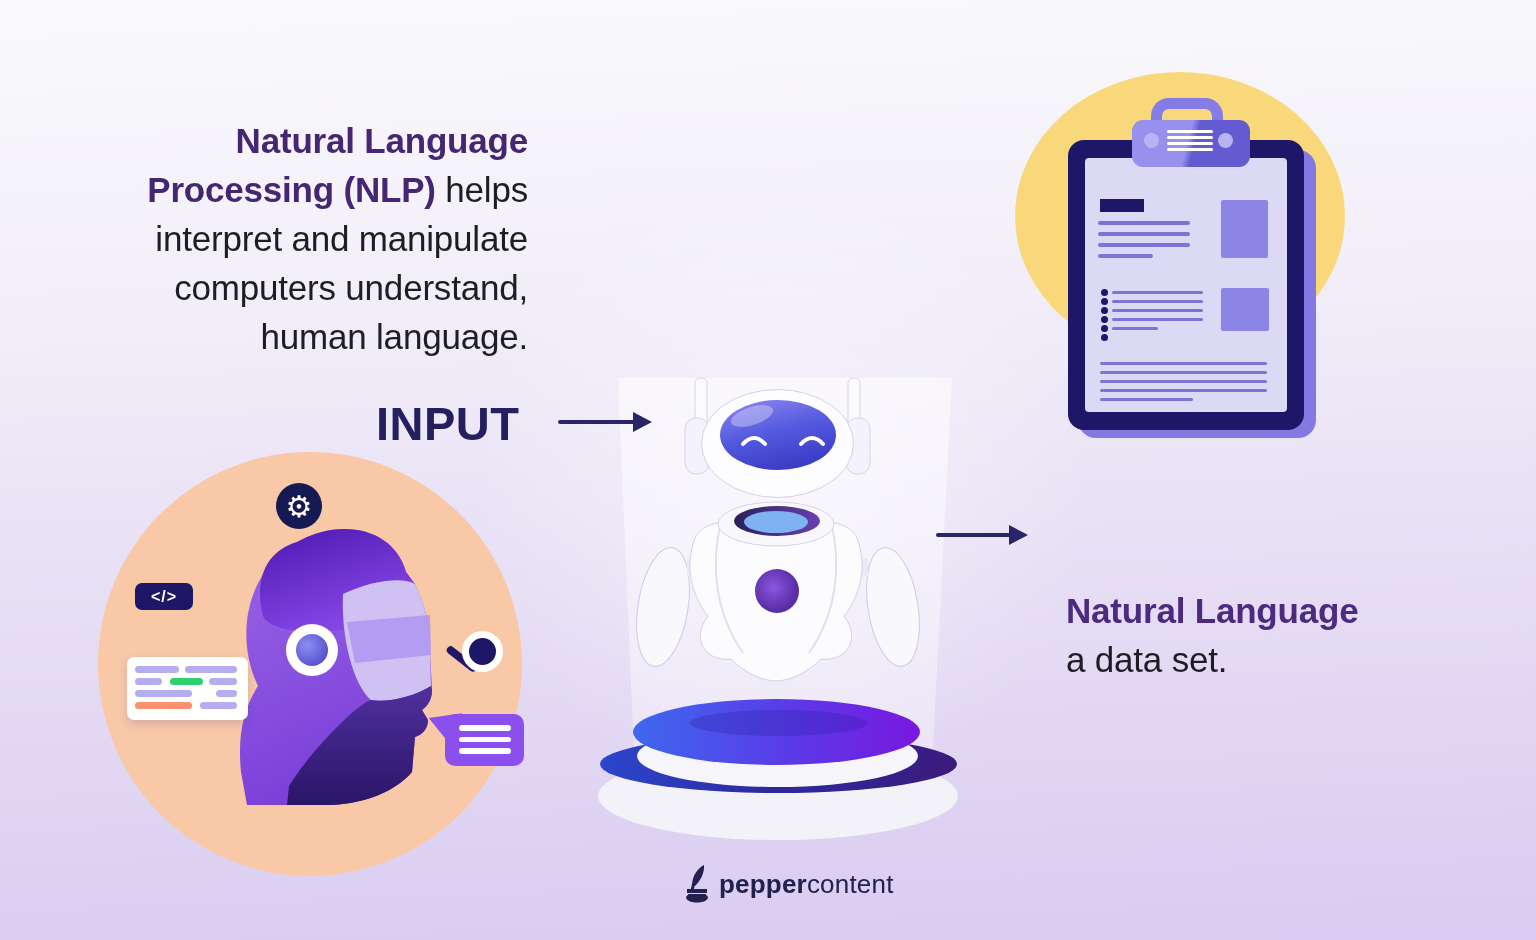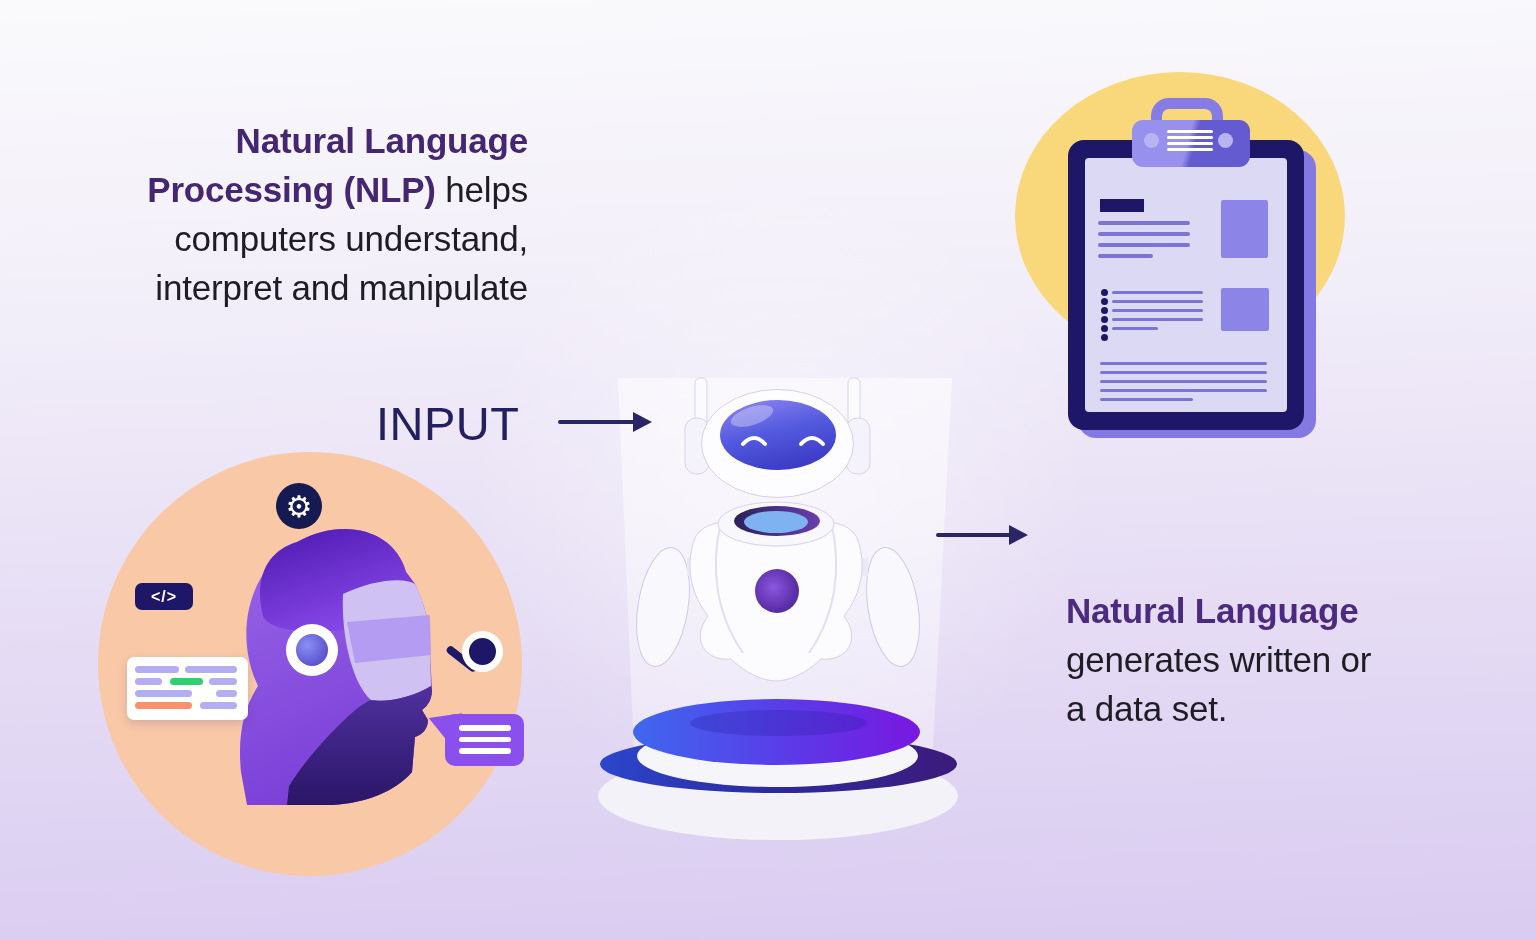--- a/index.html
+++ b/index.html
@@ -15,21 +15,21 @@
   .beam{left:618px;top:378px;width:334px;height:422px;
     background:linear-gradient(180deg,rgba(255,255,255,.55),rgba(255,255,255,.30));
     clip-path:polygon(0% 0%,100% 0%,93.5% 100%,5.4% 100%);}
   
   .nlp-text{left:95px;top:116px;width:433px;text-align:right;
     font-size:35px;line-height:49px;font-weight:500;color:#1e1d24;letter-spacing:-0.2px;}
   .nlp-text .seg-b{font-weight:700;color:#452672;}
   .nlg-text{left:1066px;top:586px;width:430px;text-align:left;
     font-size:35px;line-height:49px;font-weight:500;color:#1e1d24;letter-spacing:-0.2px;}
   .nlg-text .seg-b{font-weight:700;color:#4b2a80;}
-  .input-label{left:376px;top:396px;font-size:47px;font-weight:400;color:#24205f;letter-spacing:0.5px;}
+  .input-label{left:376px;top:396px;font-size:47px;font-weight:700;color:#24205f;letter-spacing:0.5px;}
   .output-label{left:1066px;top:502px;font-size:54px;font-weight:800;color:#24205f;letter-spacing:0.5px;}
   .arrow{position:absolute;height:4px;background:#2a2566;border-radius:2px;}
   .arrow::after{content:"";position:absolute;right:-17px;top:-8px;width:0;height:0;
     border-left:19px solid #2a2566;border-top:10px solid transparent;border-bottom:10px solid transparent;}
   .arrow-input{left:558px;top:420px;width:77px;}
   .arrow-output{left:936px;top:533px;width:75px;}
   
   .yellow-blob{left:1015px;top:72px;width:330px;height:288px;border-radius:50%;background:#f9d87b;}
   .board-shadow{left:1078px;top:150px;width:238px;height:288px;border-radius:18px;background:#8478e2;}
   .board{left:1068px;top:140px;width:236px;height:290px;border-radius:16px;background:#1e1768;}
@@ -83,32 +83,32 @@
 <body>
 
 <div class="canvas">
 
   <div class="abs glow"></div>
   <div class="abs beam"></div>
 
   <div class="abs nlp-text">
       <div><span class="seg-b">Natural Language</span></div>
       <div><span class="seg-b">Processing (NLP)</span><span> helps</span></div>
+      <div><span>interpret and manipulate</span></div>
       <div><span>computers understand,</span></div>
-      <div><span>interpret and manipulate</span></div>
+      <div><span>human language.</span></div>
     </div>
 
   <div class="abs input-label">INPUT</div>
   <div class="arrow arrow-input"></div>
 
   <div class="arrow arrow-output"></div>
 
   <div class="abs nlg-text">
       <div><span class="seg-b">Natural Language</span></div>
-      <div><span>generates written or</span></div>
       <div><span>a data set.</span></div>
     </div>
 
   <div>
     <div class="abs yellow-blob"></div>
     <div class="abs board-shadow"></div>
     <div class="abs board"></div>
     <div class="abs paper"></div>
     <div class="abs pheading"></div>
 
@@ -247,14 +247,22 @@
       <ellipse cx="159" cy="160" rx="32" ry="11" fill="#7fb2f0"></ellipse>
 
       <ellipse cx="160.5" cy="81.5" rx="76" ry="54" fill="#fdfcfe" stroke="#d5cfec"></ellipse>
       <ellipse cx="161" cy="73" rx="58" ry="35" fill="url(#visorG)"></ellipse>
       <path d="M126,82 Q137,70 148,82" stroke="#ffffff" stroke-width="4" fill="none" stroke-linecap="round"></path>
       <path d="M184,82 Q195,70 206,82" stroke="#ffffff" stroke-width="4" fill="none" stroke-linecap="round"></path>
       <ellipse cx="135" cy="54" rx="22" ry="9" fill="#ffffff" opacity="0.32" transform="rotate(-18 135 54)"></ellipse>
     </svg>
   </div>
 
+  <div class="abs logo">
+    <svg width="30" height="39" viewBox="0 0 30 39">
+      <path d="M21,1 C14,5 10,11 9,20 L12,22 C18,16 21.5,9 21,1 Z" fill="#22204f"></path>
+      <rect x="8.2" y="19" width="3" height="9" rx="1.2" transform="rotate(14 9.7 23.5)" fill="#22204f"></rect>
+      <path d="M4,25 L24,25 L24,29 L4,29 Z M5.5,30 L22.5,30 L25,33 C25,36.4 20.4,38.5 14,38.5 C7.6,38.5 3,36.4 3,33 Z" fill="#22204f"></path>
+    </svg>
+    <div class="logo-text"><b>pepper</b><span>content</span></div>
+  </div>
 
 </div>
 
 </body></html>

